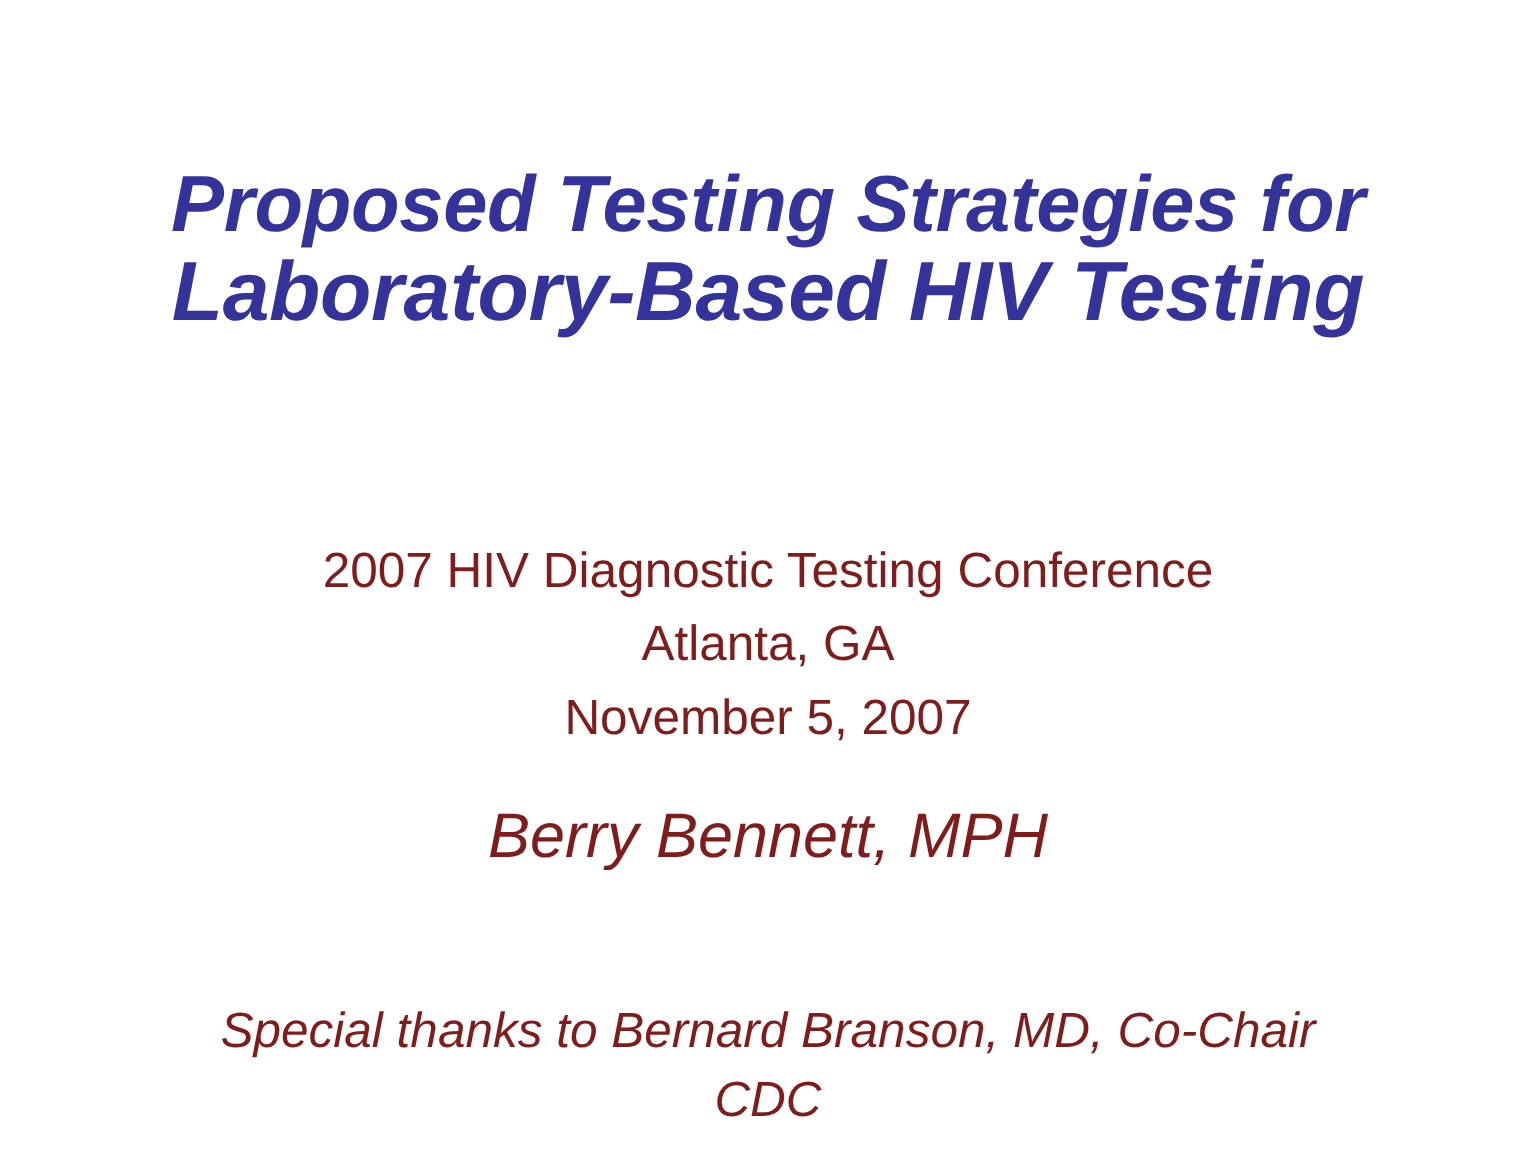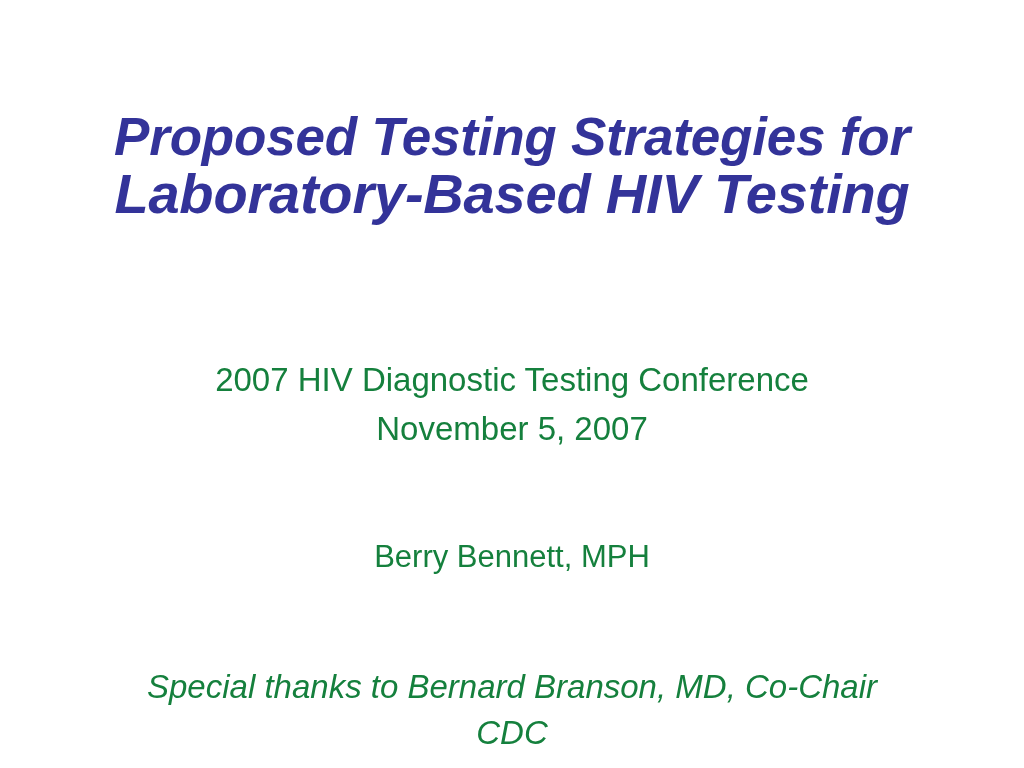--- a/index.html
+++ b/index.html
@@ -45,39 +45,40 @@
   .title-line.l2 {
     font-size: 56px;
   }
 
   
   .body-block {
     position: absolute;
     left: 0;
     width: 1024px;
     text-align: center;
-    color: #15803d;
+    color: #7f1d1d;
     font-family: "Liberation Sans", "DejaVu Sans", sans-serif;
     font-weight: normal;
   }
   .body-line {
     display: block;
     white-space: nowrap;
   }
 
   #conference-block {
     top: 355px;
     font-size: 33px;
     line-height: 49px;
   }
 
   #presenter-block {
     top: 536px;
-    font-size: 31px;
+    font-size: 42px;
     line-height: 42px;
+    font-style: italic;
   }
 
   #thanks-block {
     top: 664px;
     font-size: 33px;
     line-height: 46px;
     font-style: italic;
   }
   #thanks-block .body-line {
   }
@@ -87,20 +88,21 @@
 
 <div id="slide">
 
   <div class="title-block">
     <span class="title-line l1">Proposed Testing Strategies for</span>
     <span class="title-line l2">Laboratory-Based HIV Testing</span>
   </div>
 
   <div class="body-block" id="conference-block">
     <span class="body-line">2007 HIV Diagnostic Testing Conference</span>
+    <span class="body-line">Atlanta, GA</span>
     <span class="body-line">November 5, 2007</span>
   </div>
 
   <div class="body-block" id="presenter-block">
     <span class="body-line">Berry Bennett, MPH</span>
   </div>
 
   <div class="body-block" id="thanks-block">
     <span class="body-line">Special thanks to Bernard Branson, MD, Co-Chair</span>
     <span class="body-line">CDC</span>

